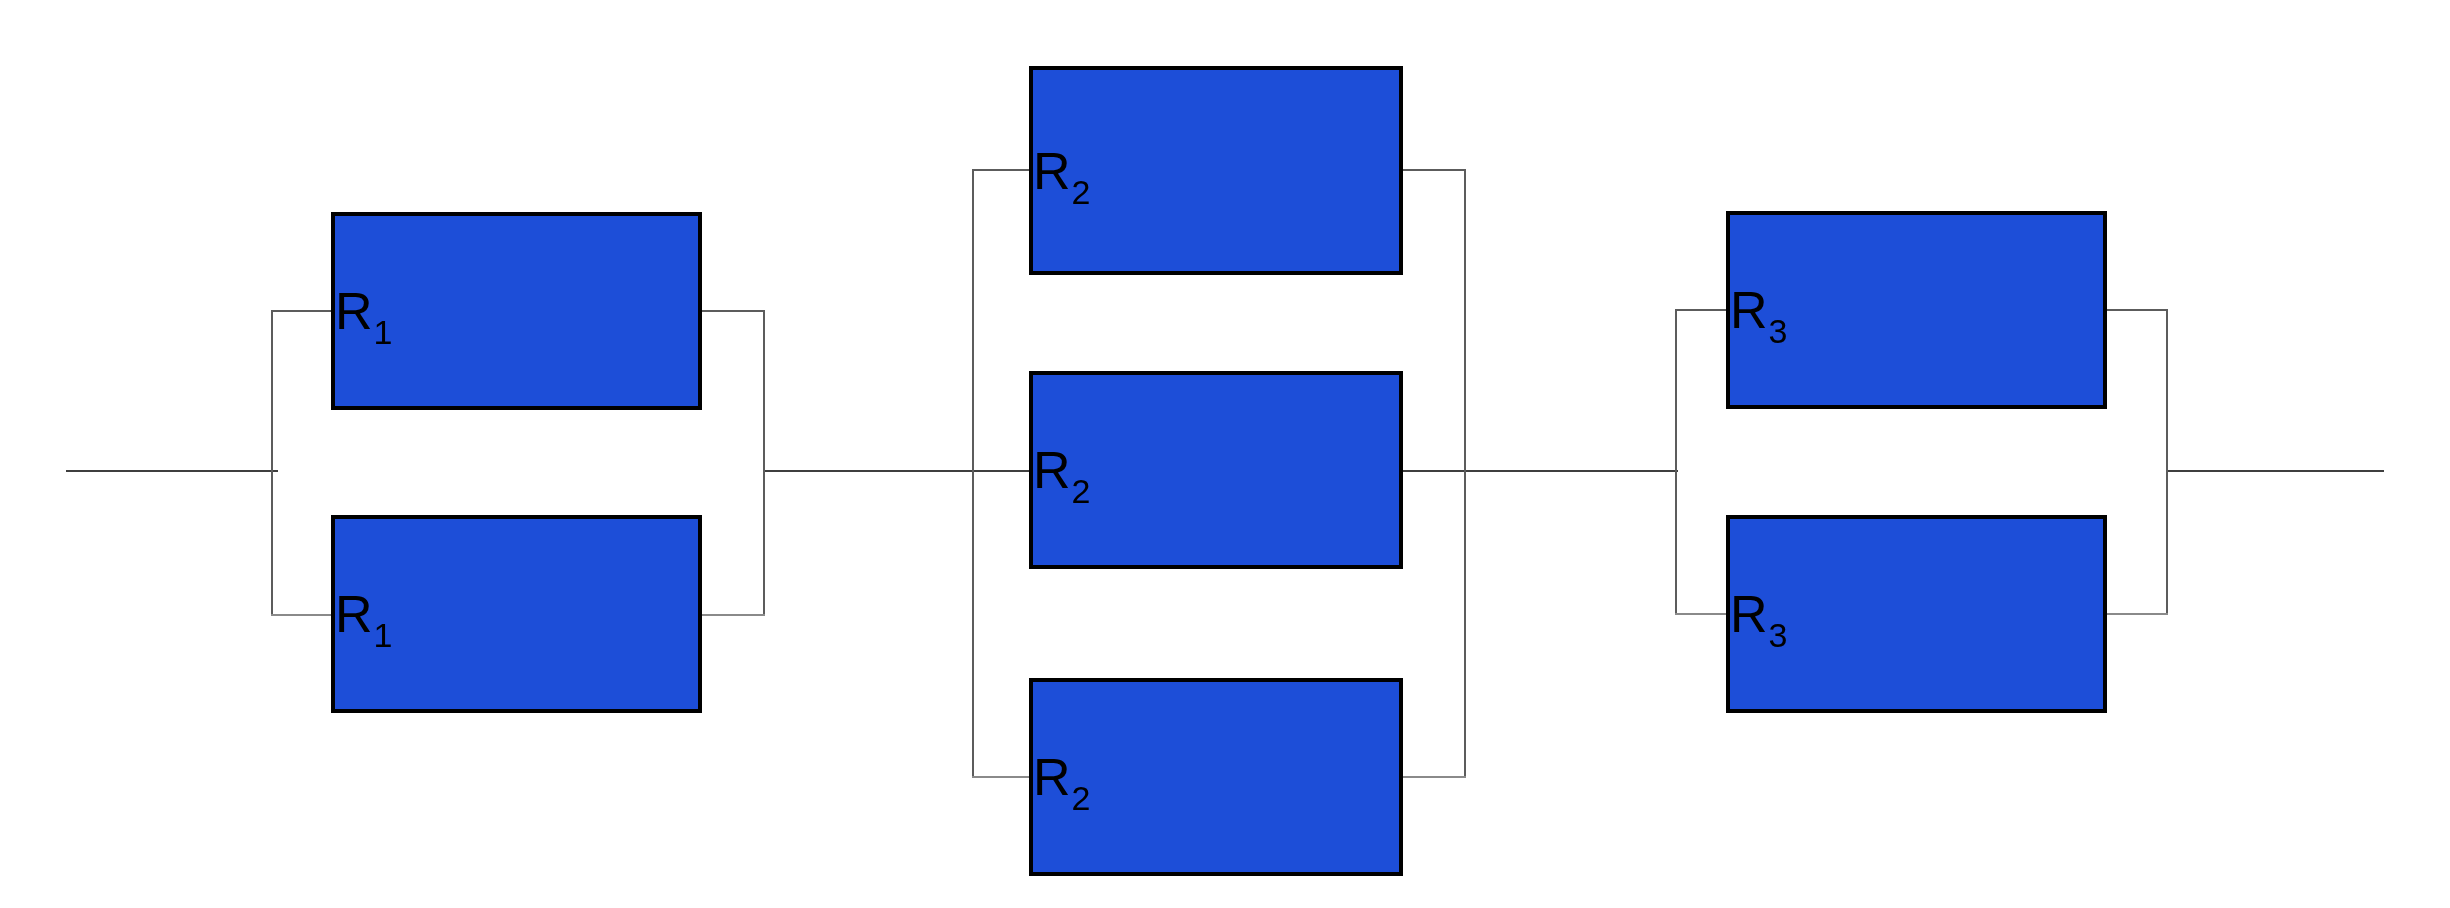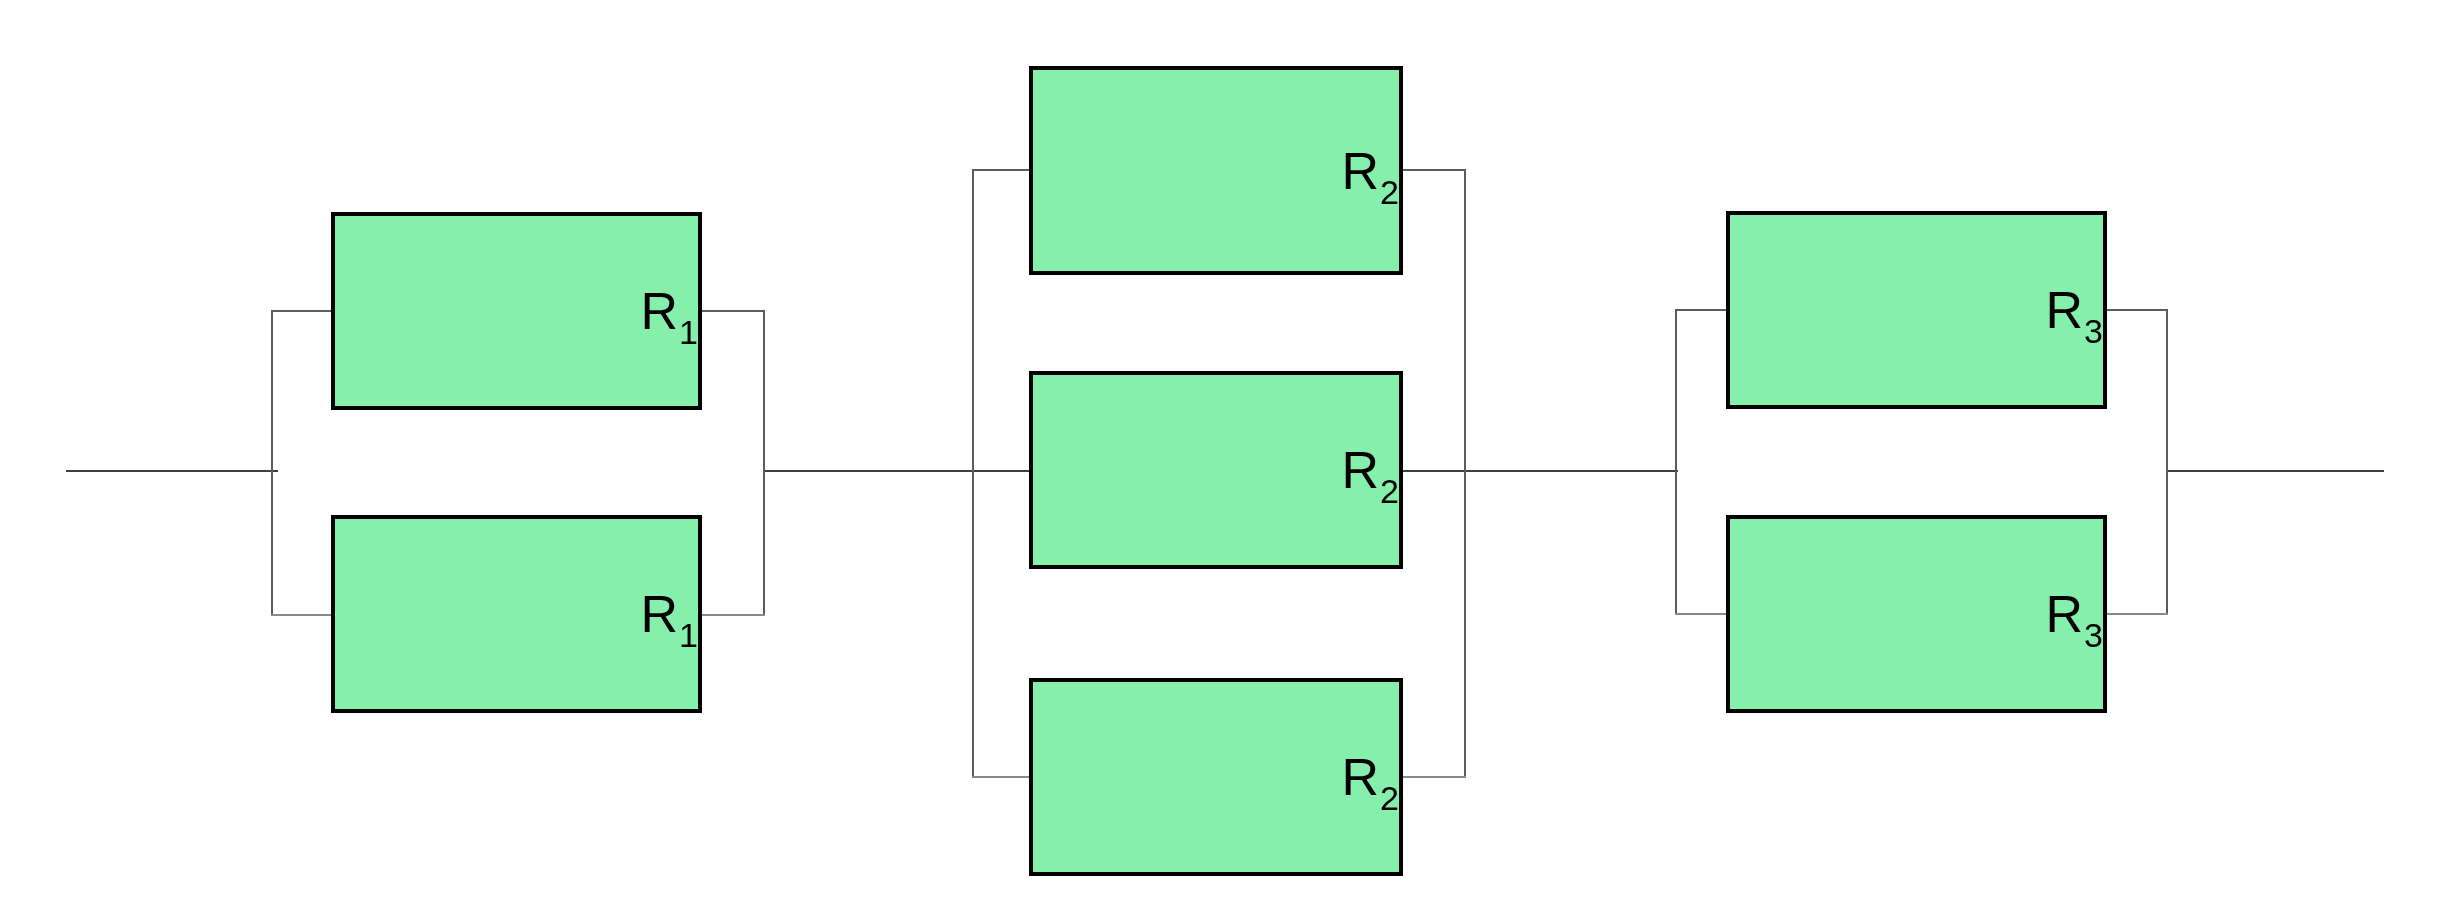--- a/index.html
+++ b/index.html
@@ -34,24 +34,24 @@
     background: #5c5c5c;
   }
   .stub.light {
     background: #8a8a8a;
   }
   
   .rbox {
     position: absolute;
     box-sizing: border-box;
     border: 4px solid #000000;
-    background: #86efac;
+    background: #1d4ed8;
     display: flex;
     align-items: center;
-    justify-content: flex-end;
+    justify-content: flex-start;
   }
   .rlabel {
     font-size: 52px;
     color: #000000;
     line-height: 1;
     white-space: nowrap;
   }
   .rsub {
     font-size: 34px;
     position: relative;

